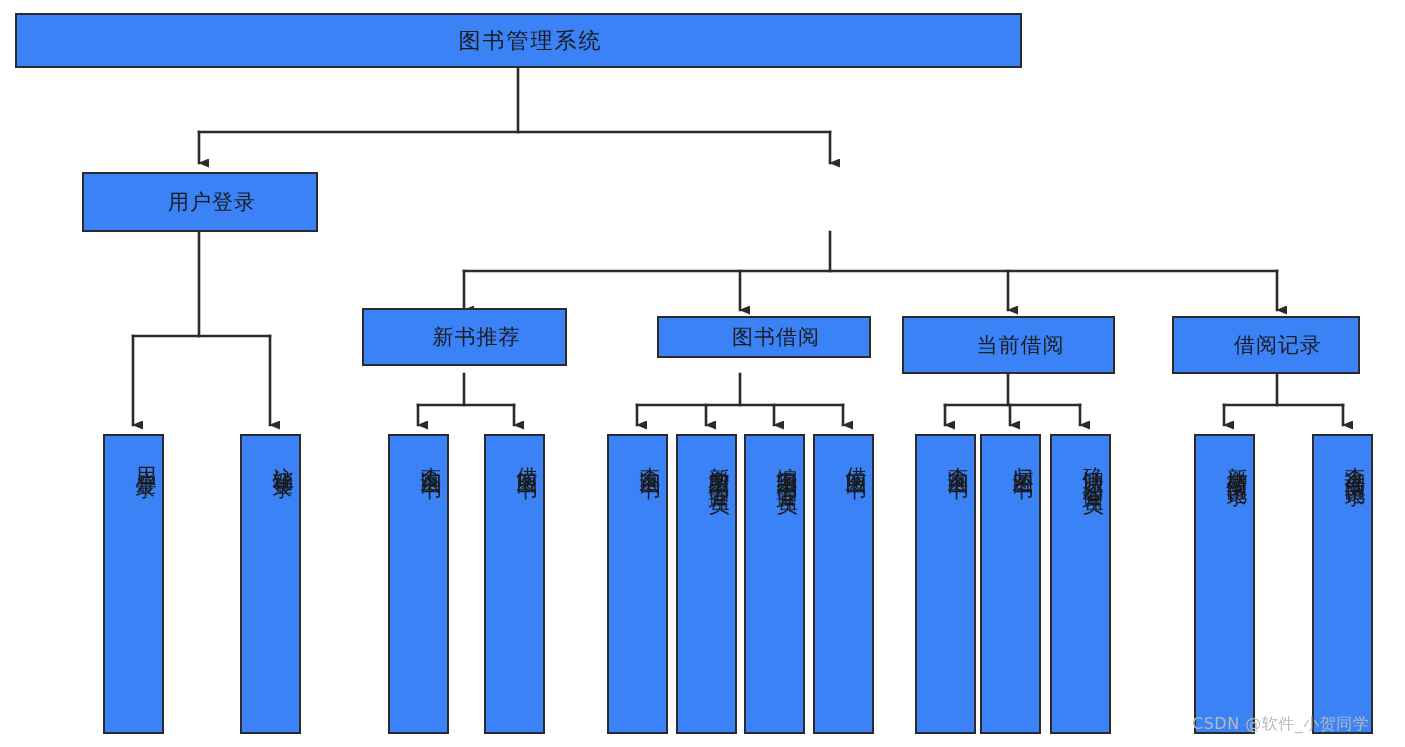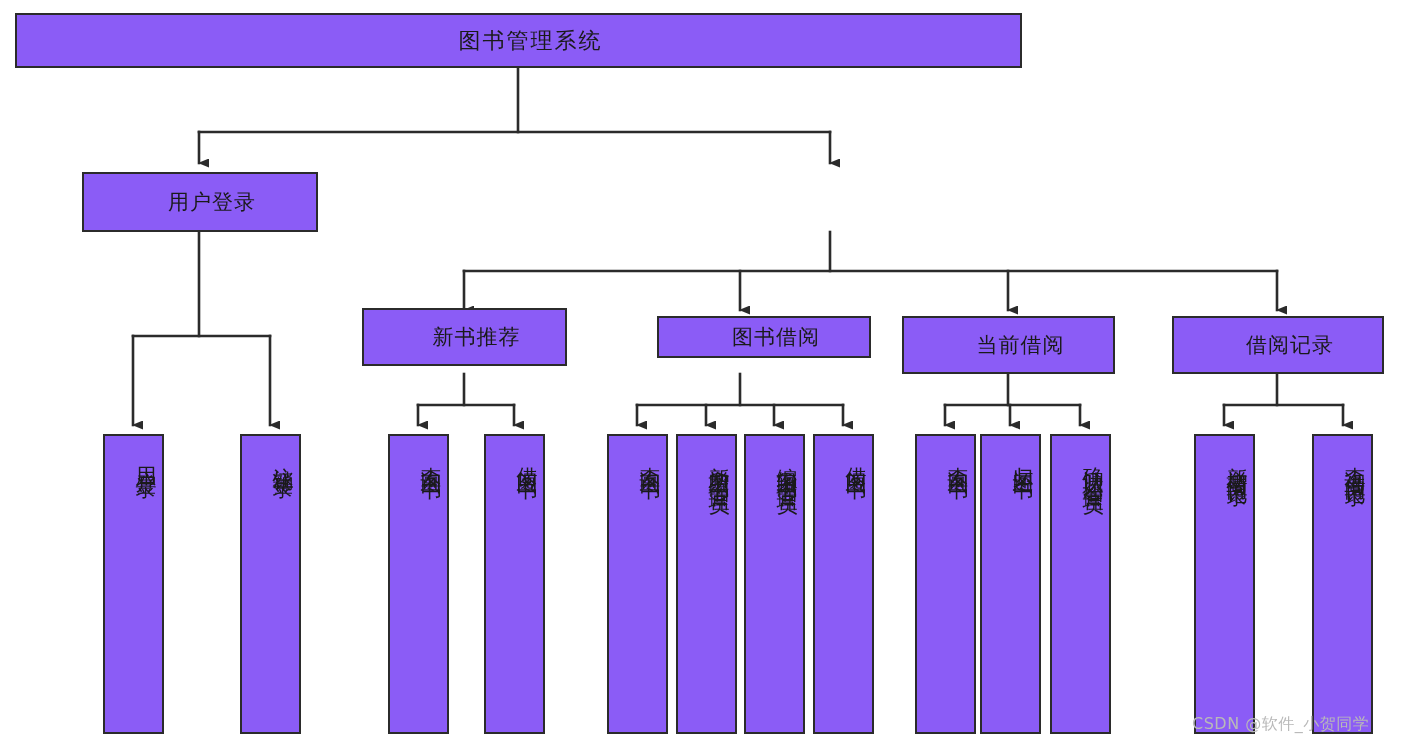--- a/index.html
+++ b/index.html
@@ -22,21 +22,21 @@
     position: absolute;
     left: 0;
     top: 0;
     width: 1405px;
     height: 747px;
     pointer-events: none;
   }
   .node {
     position: absolute;
     box-sizing: border-box;
-    background: #8b5cf6;
+    background: #3b82f6;
     border: 2px solid #2b2b2b;
     display: flex;
     align-items: center;
     justify-content: center;
     color: #1a1a1a;
     padding-left: 24px;
   }
   .node .lbl {
     display: block;
     text-align: center;
@@ -146,21 +146,21 @@
   </div>
 
   <div class="node h" style="left:633px; top:316px; width:214px; height:42px;margin-left:24px;">
     <span class="lbl">图书借阅</span>
   </div>
 
   <div class="node h" style="left:902px; top:316px; width:213px; height:58px;">
     <span class="lbl">当前借阅</span>
   </div>
 
-  <div class="node h" style="left:1172px; top:316px; width:212px; height:58px;">
+  <div class="node h" style="left:1172px; top:316px; width:188px; height:58px;">
     <span class="lbl">借阅记录</span>
   </div>
 
   <div class="node v" style="left:103px; top:434px; width:61px; height:300px;">
     <span class="lbl">用户登录</span>
   </div>
 
   <div class="node v" style="left:240px; top:434px; width:61px; height:300px;">
     <span class="lbl">注销登录</span>
   </div>

